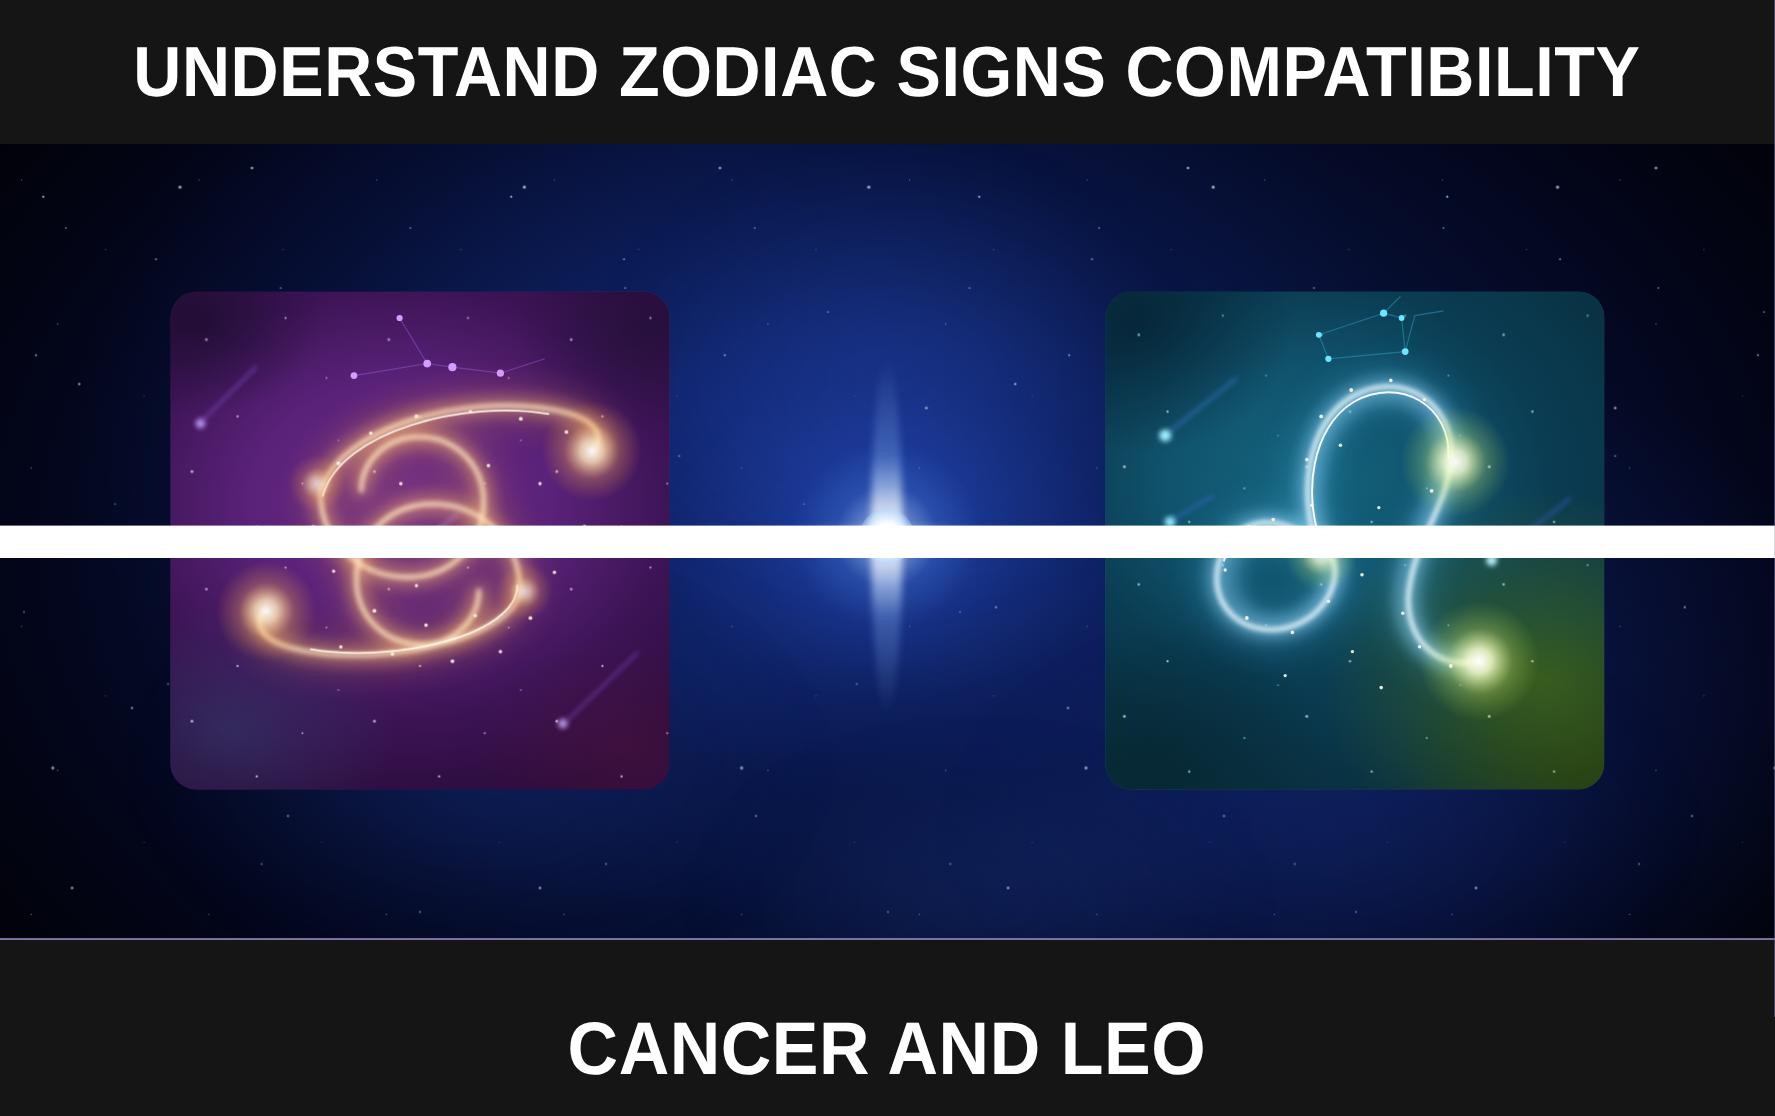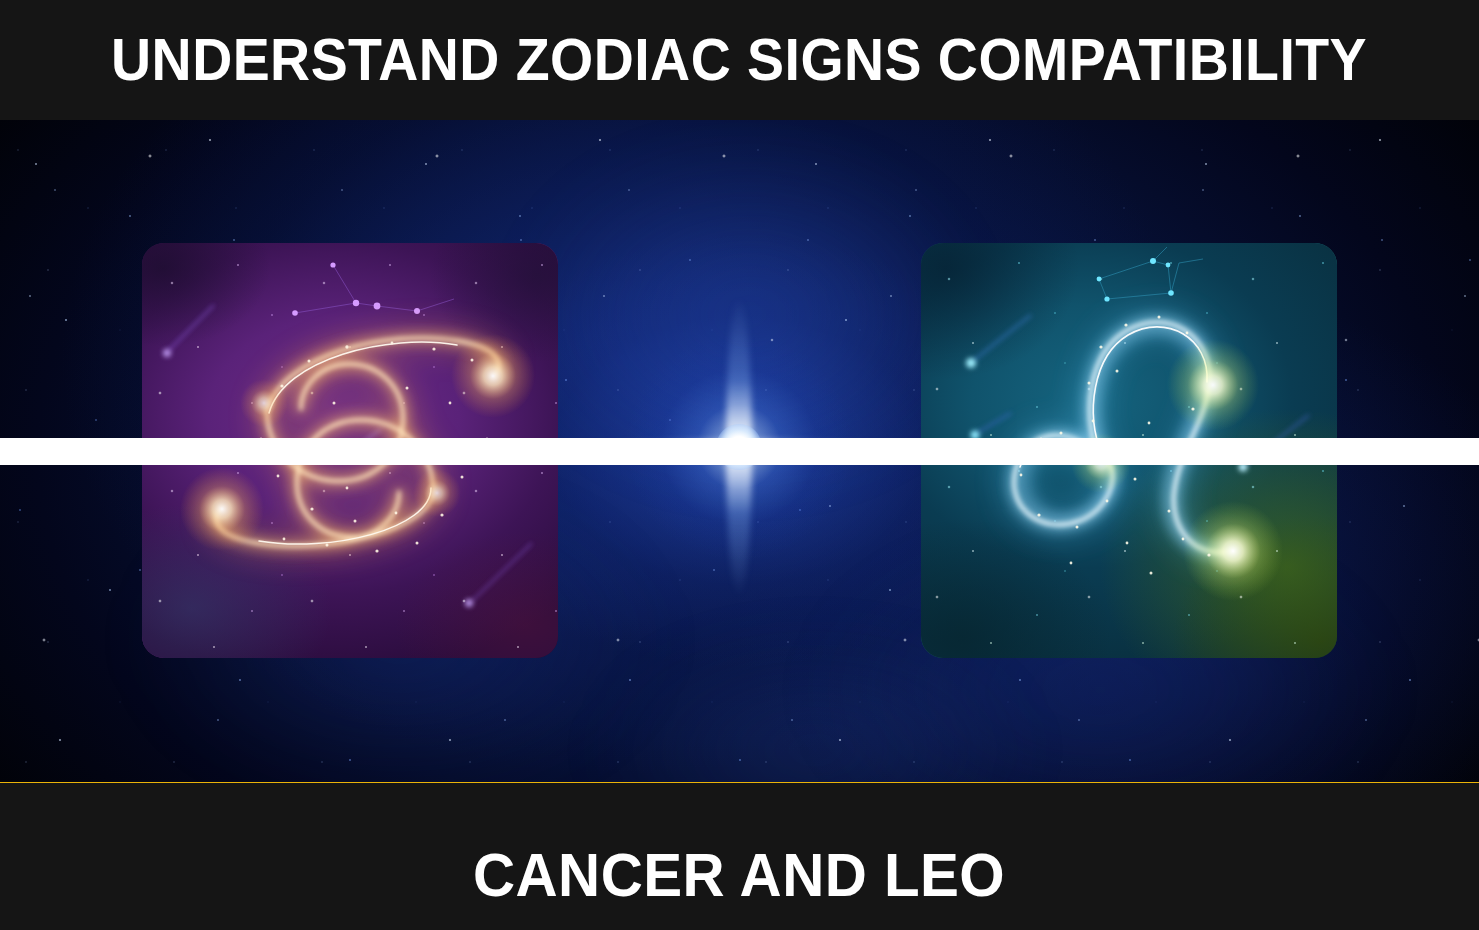--- a/index.html
+++ b/index.html
@@ -11,21 +11,21 @@
   body {
     font-family: "Liberation Sans", sans-serif;
     -webkit-font-smoothing: antialiased;
   }
 
   #poster {
     position: relative;
     width: 1479px;
     height: 930px;
     overflow: hidden;
-    background: #eab308;
+    background: #c4b5fd;
   }
 
   
   .band {
     position: absolute;
     left: 0;
     width: 1479px;
     background: #151515;
     z-index: 40;
     display: flex;

